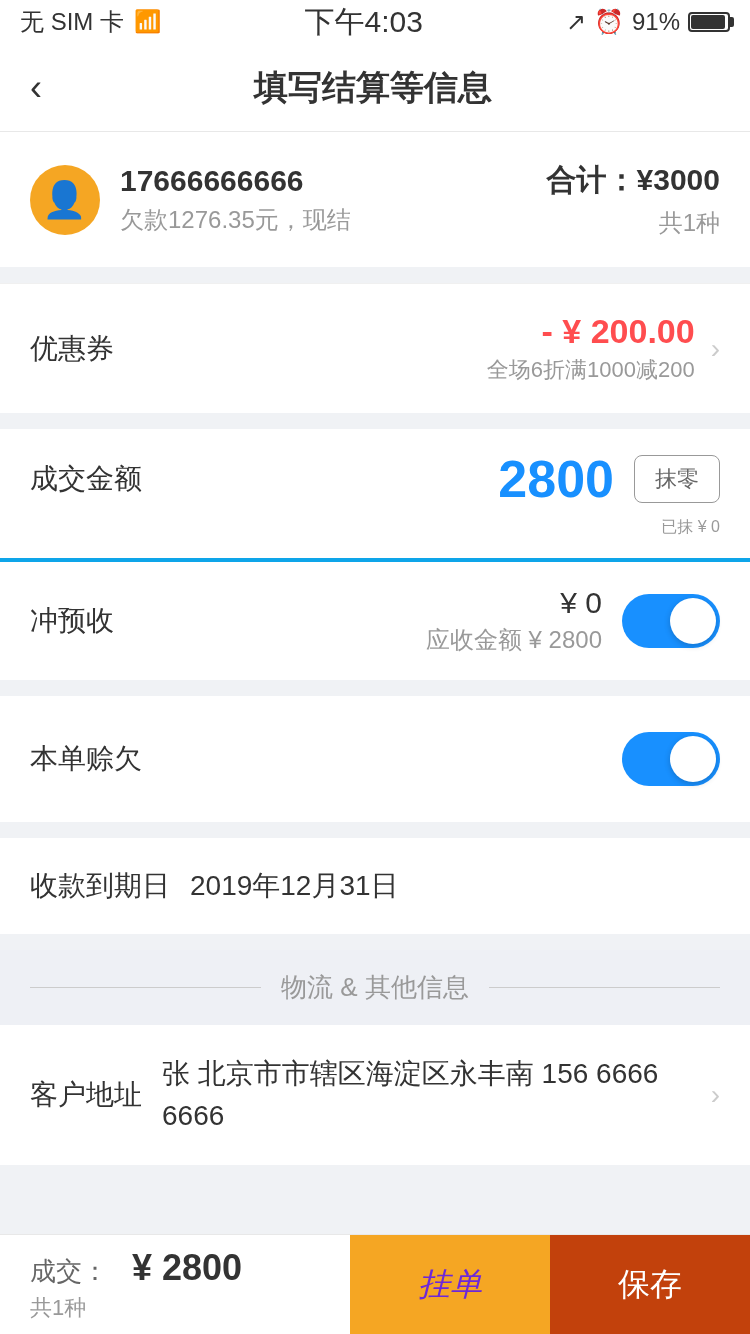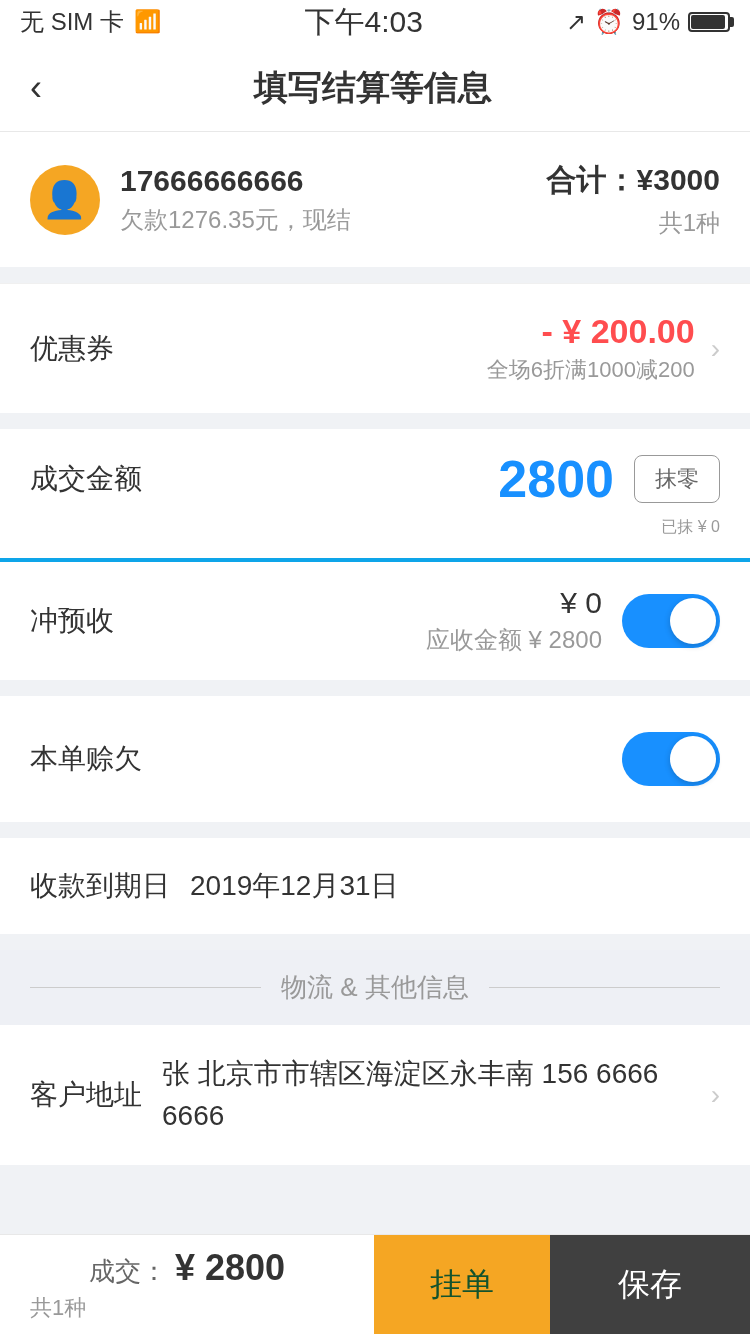--- a/index.html
+++ b/index.html
@@ -334,41 +334,41 @@
     }
     .bottom-summary {
       flex: 1;
       padding: 0 30px;
     }
     .bottom-deal {
       font-size: 26px;
       color: #666;
       display: flex;
       align-items: baseline;
-      gap: 8px;
-      justify-content: center;
+      gap: 24px;
     }
     .bottom-deal-amount { font-size: 36px; font-weight: 700; color: #333; }
     .bottom-count { font-size: 22px; color: #999; margin-top: 4px; }
     .btn-hang {
-      width: 176px;
+      width: 200px;
       height: 100%;
       background: #f5a623;
       display: flex;
       align-items: center;
       justify-content: center;
       font-size: 32px;
-      color: #14532d;
+      color: #6d28d9;
       cursor: pointer;
       font-weight: 500;
+      font-style: italic;
     }
     .btn-save {
       width: 200px;
       height: 100%;
-      background: #404040;
+      background: #c2410c;
       display: flex;
       align-items: center;
       justify-content: center;
       font-size: 32px;
       color: #fff;
       cursor: pointer;
       font-weight: 500;
     }
   </style>
 </head>

